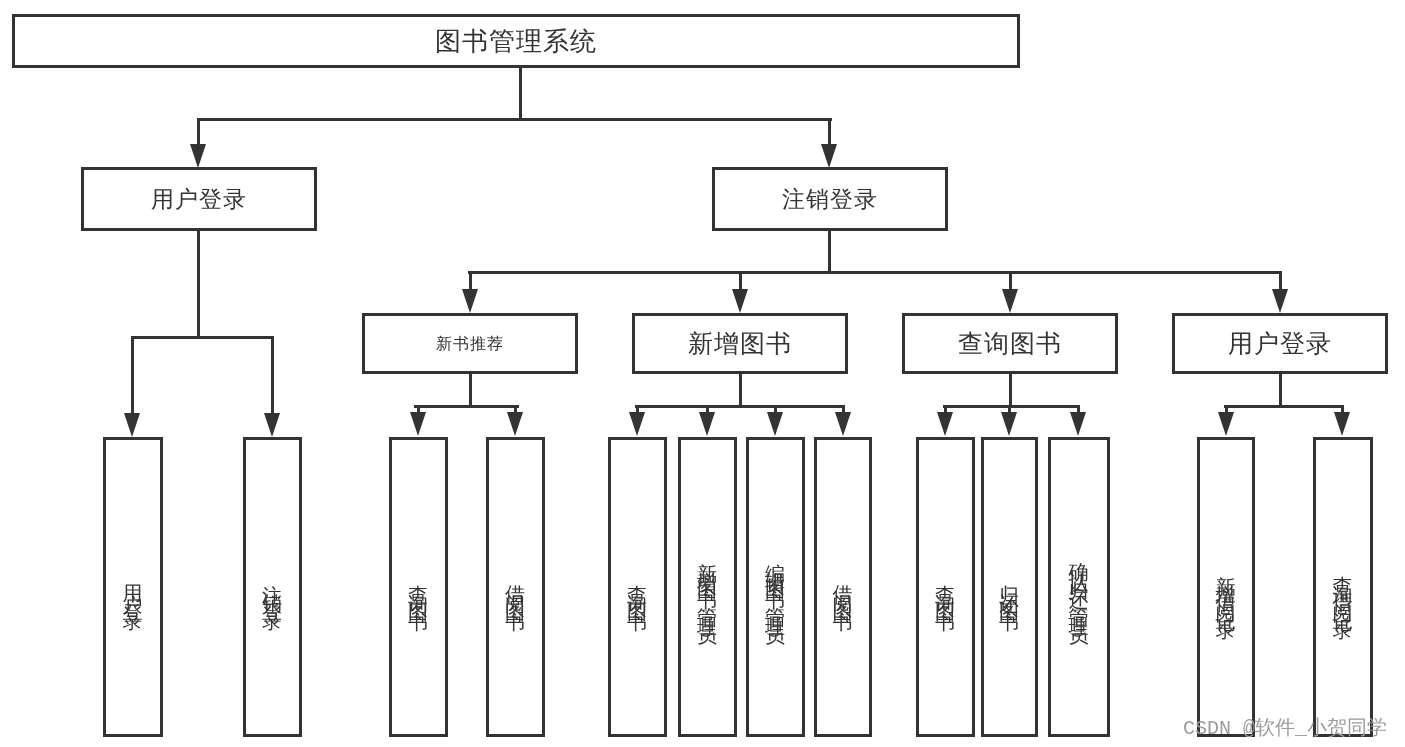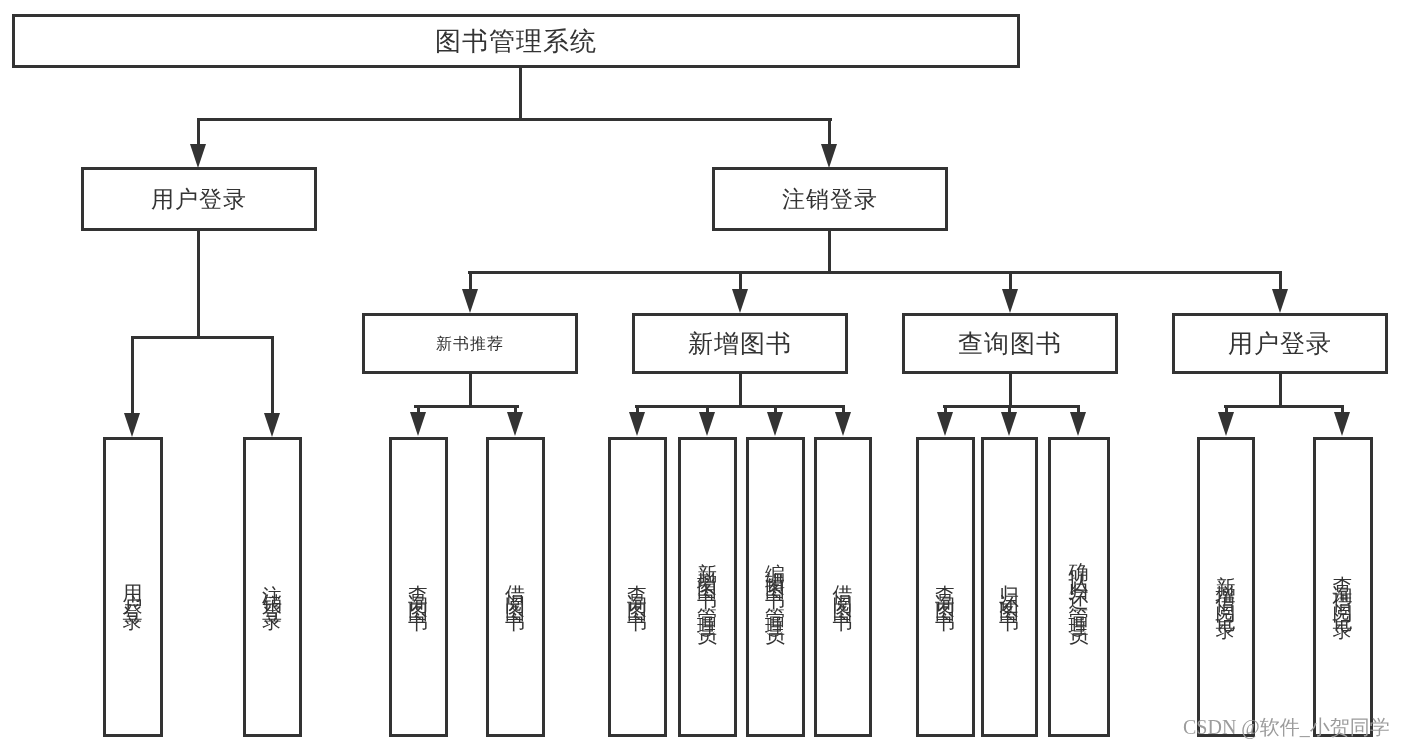--- a/index.html
+++ b/index.html
@@ -34,21 +34,21 @@
   .vline{position:absolute;width:3px;background:var(--line);}
   .arrow{
     position:absolute;width:0;height:0;
     border-left:8px solid transparent;
     border-right:8px solid transparent;
     border-top:24px solid var(--line);
   }
   .watermark{
     position:absolute;left:1183px;top:714px;
     font-size:20px;color:var(--wm);white-space:nowrap;
-    font-family:Liberation Serif, serif;
+    font-family:Liberation Mono, monospace;
   }
 </style>
 </head>
 <body>
 
 <div class="canvas">
 
   <div class="box" style="left:12px;top:14px;width:1008px;height:54px;font-size:26px">图书管理系统</div>
 
   <div class="vline" style="left:519px;top:66px;height:54px"></div>

